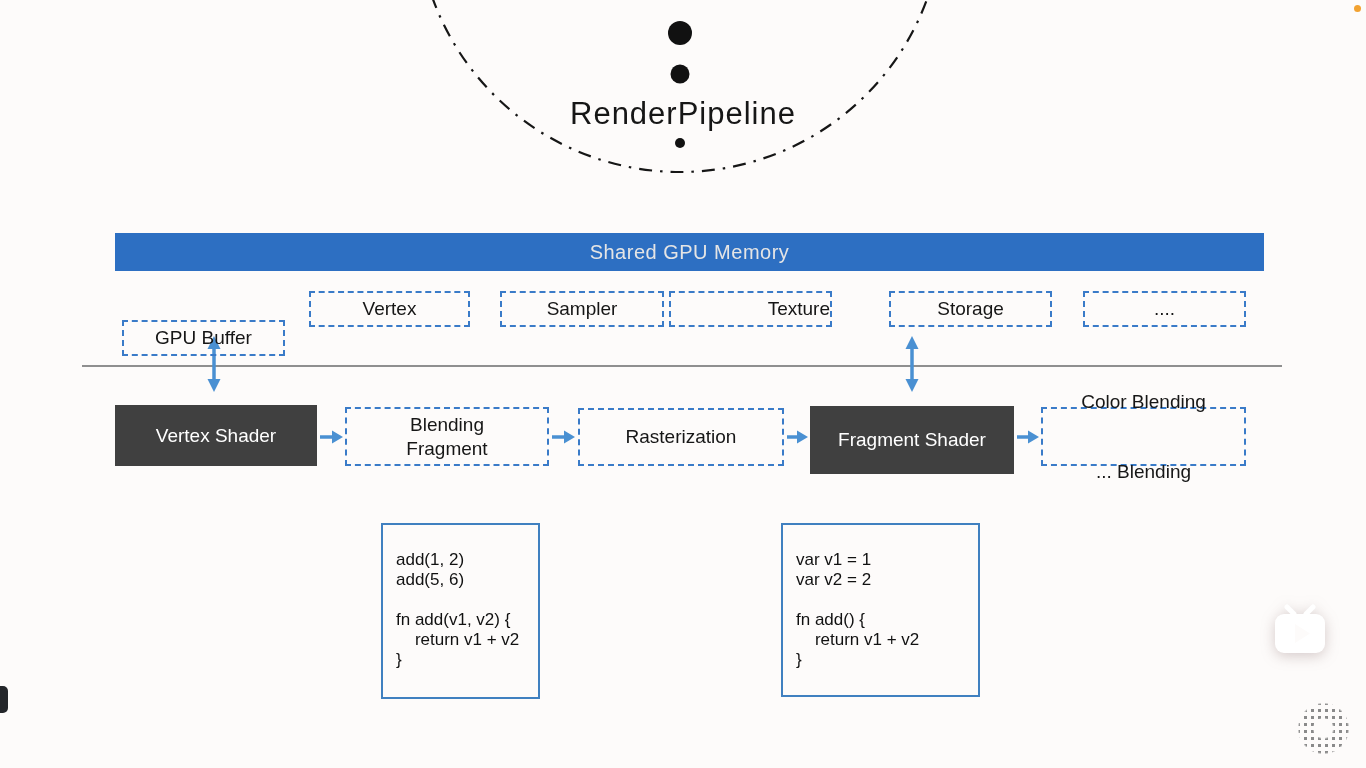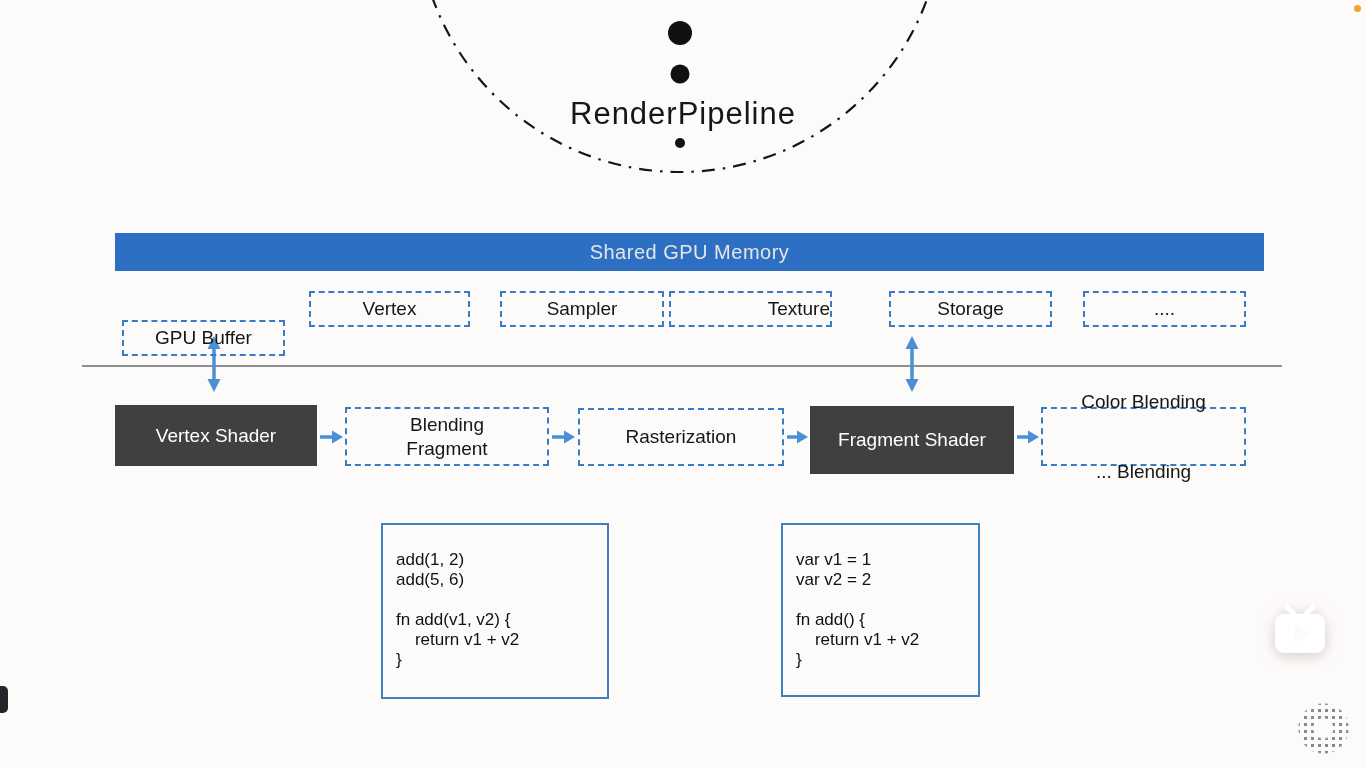--- a/index.html
+++ b/index.html
@@ -147,21 +147,21 @@
     <div>Rasterization</div>
   </div>
   <div class="abs stage solid" style="left:810px;top:406px;width:204px;height:68px;">
     <div>Fragment Shader</div>
   </div>
   <div class="abs stage dashed" style="left:1041px;top:407px;width:201px;height:55px;gap:46px;">
     <div>Color Blending</div>
     <div>... Blending</div>
   </div>
 
-  <div class="abs code-box" style="left:381px;top:523px;width:228px;height:176px;">
+  <div class="abs code-box" style="left:381px;top:523px;width:159px;height:176px;">
     <div class="code-line">add(1, 2)</div>
     <div class="code-line">add(5, 6)</div>
     <div class="code-line"></div>
     <div class="code-line">fn add(v1, v2) {</div>
     <div class="code-line">    return v1 + v2</div>
     <div class="code-line">}</div>
   </div>
   <div class="abs code-box" style="left:781px;top:523px;width:199px;height:174px;">
     <div class="code-line">var v1 = 1</div>
     <div class="code-line">var v2 = 2</div>

